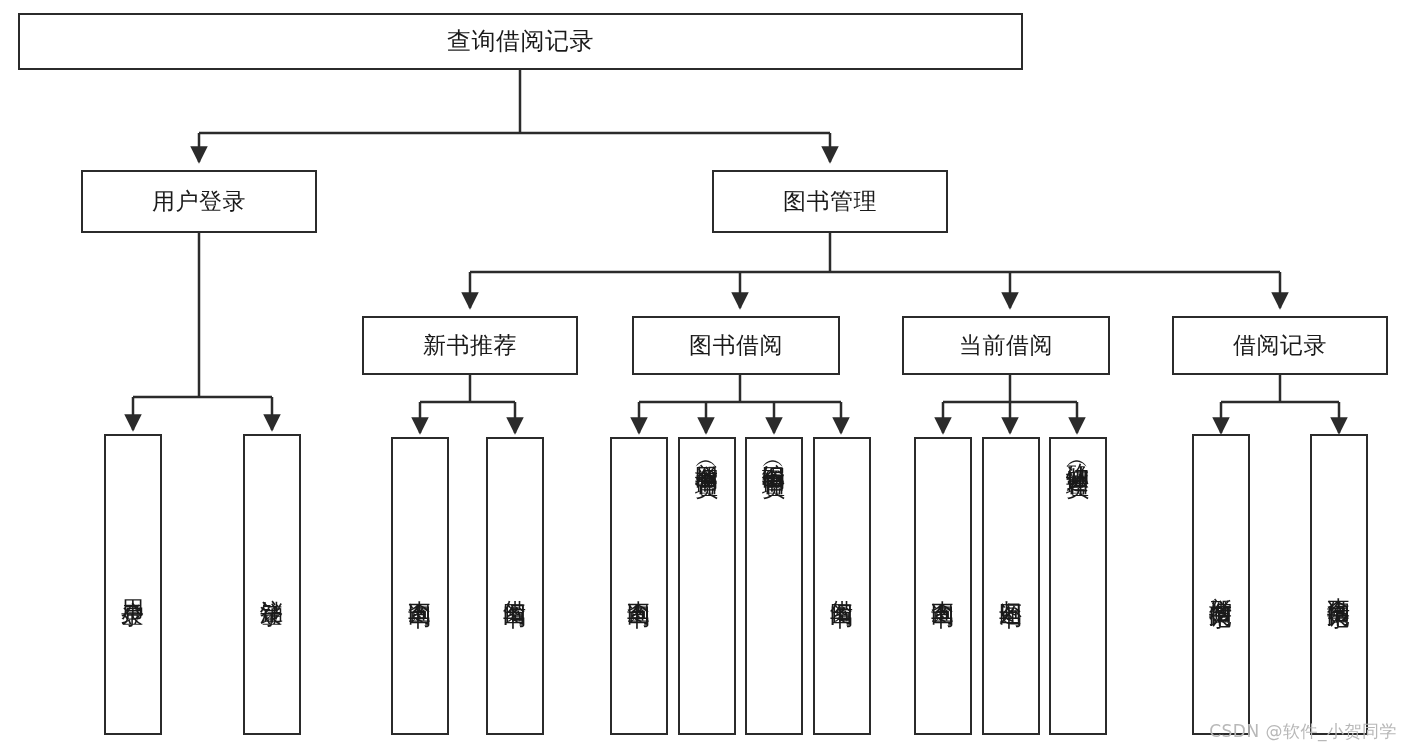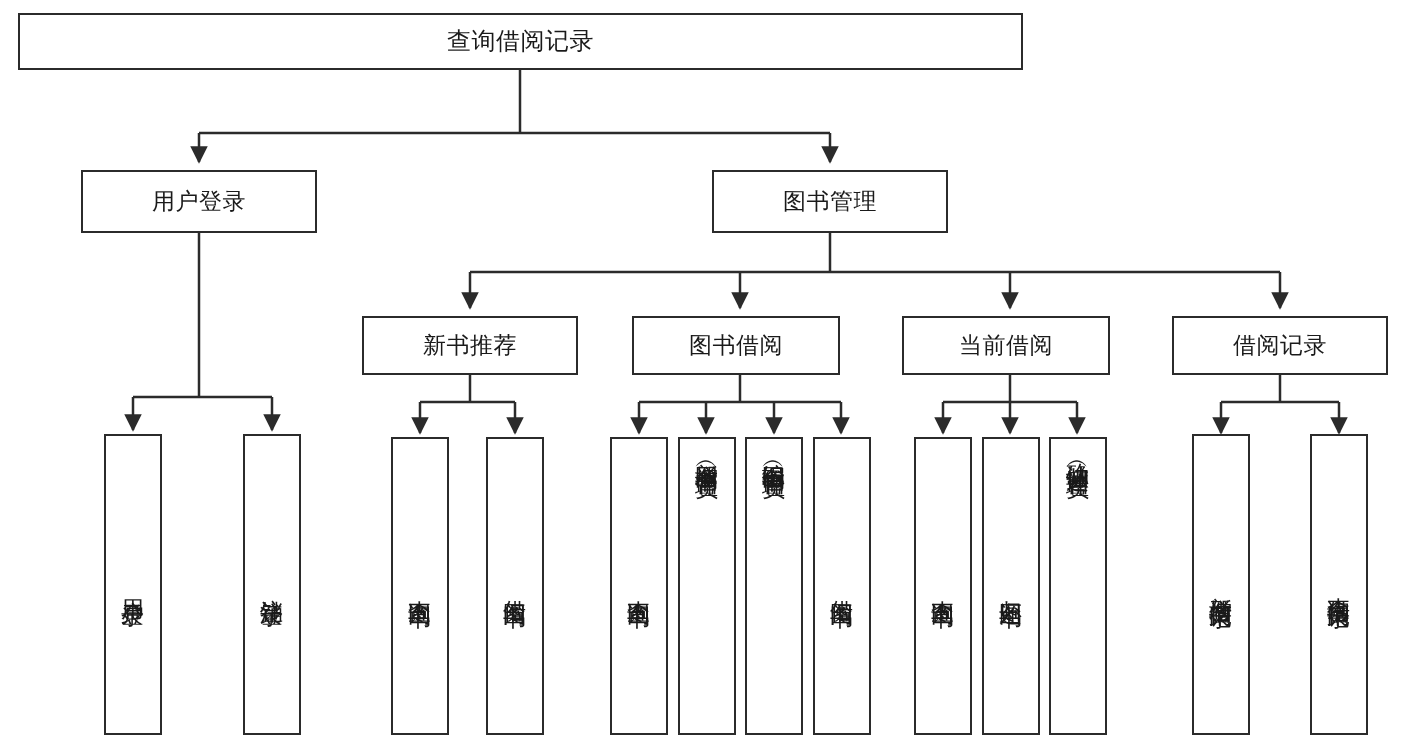--- a/index.html
+++ b/index.html
@@ -209,14 +209,15 @@
   </div>
 
   <div class="node vert centered" style="left:1192px; top:434px; width:58px; height:301px;">
     <span class="label">新增借阅记录</span>
   </div>
 
   <div class="node vert centered" style="left:1310px; top:434px; width:58px; height:301px;">
     <span class="label">查询借阅记录</span>
   </div>
 
+  <div class="watermark">CSDN @软件_小贺同学</div>
 
 </div>
 
 </body></html>

